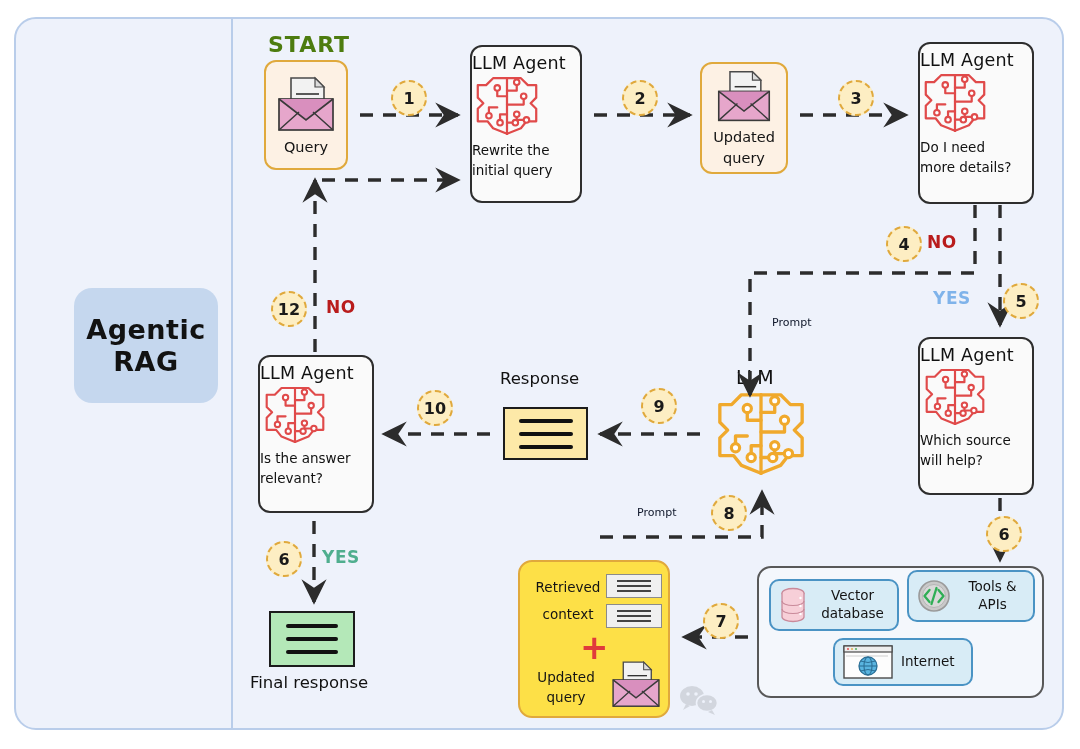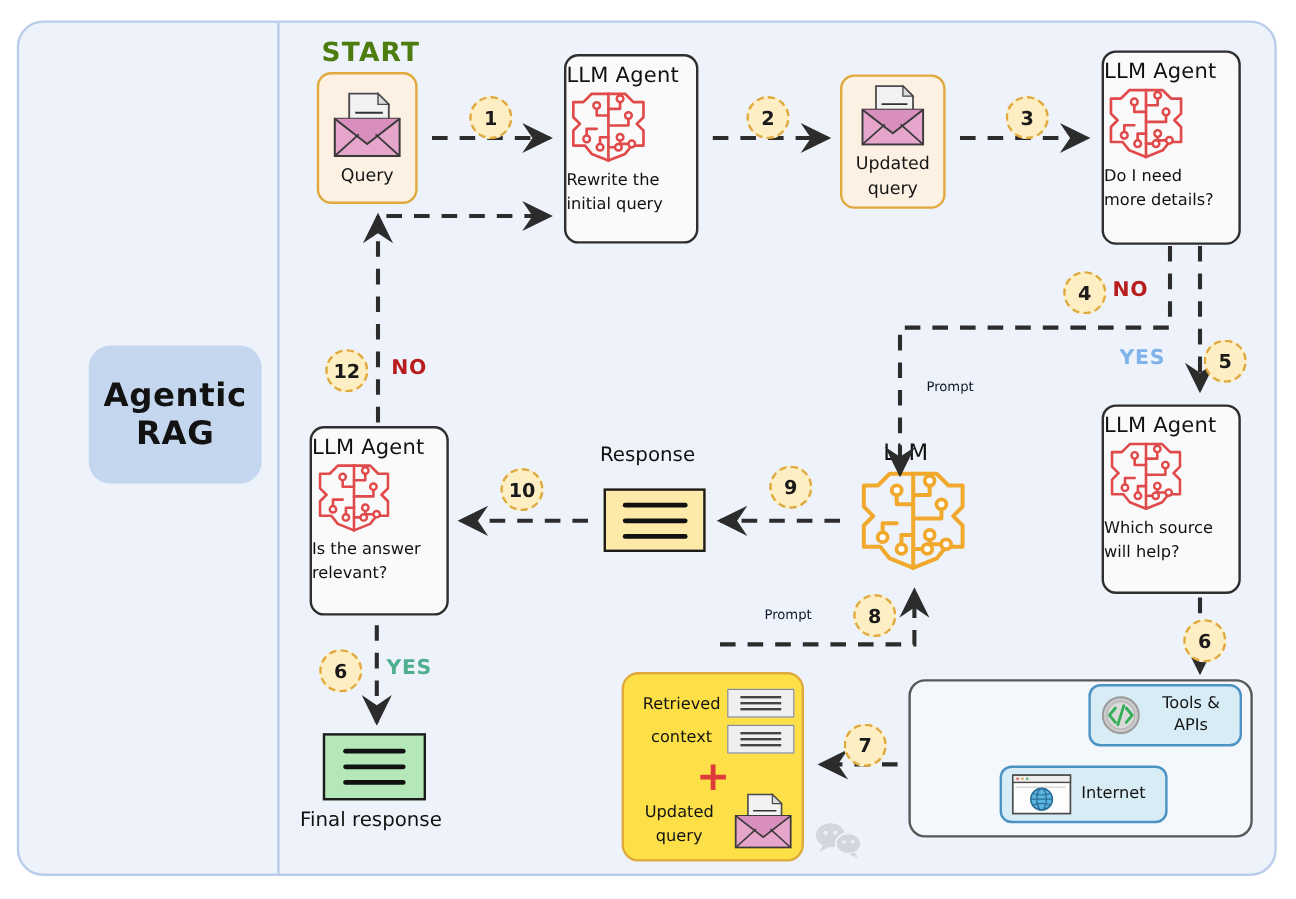--- a/index.html
+++ b/index.html
@@ -324,20 +324,35 @@
       <path d="M42 4 l9 9 h-9 z" fill="#dcdcdc" stroke="#4a4a4a" stroke-width="1.2"></path>
       <line x1="23" y1="20" x2="46" y2="20" stroke="#333" stroke-width="1.6"></line>
       <line x1="23" y1="26" x2="46" y2="26" stroke="#333" stroke-width="1.6"></line>
       <rect x="6" y="25" width="54" height="31" fill="#e6a6cb" stroke="#3a3a3a" stroke-width="1.7"></rect>
       <path d="M6 25 L33 46 L60 25" fill="#d98fbe" stroke="#3a3a3a" stroke-width="1.7"></path>
       <path d="M6 56 L26 38 M60 56 L40 38" stroke="#3a3a3a" stroke-width="1.5" fill="none"></path>
     </svg>
   </div>
 
   <div class="sources">
+    <div class="srcchip" style="left:10px;top:11px;width:130px;height:52px;">
+      <svg width="30" height="36" viewBox="0 0 30 36">
+        <ellipse cx="15" cy="6" rx="11" ry="4.5" fill="#f7cfd8" stroke="#c98a9a" stroke-width="1.3"></ellipse>
+        <path d="M4 6 v24 a11 4.5 0 0 0 22 0 v-24" fill="#f7cfd8" stroke="#c98a9a" stroke-width="1.3"></path>
+        <path d="M4 14 a11 4.5 0 0 0 22 0" fill="none" stroke="#c98a9a" stroke-width="1.1"></path>
+        <path d="M4 22 a11 4.5 0 0 0 22 0" fill="none" stroke="#c98a9a" stroke-width="1.1"></path>
+        <circle cx="22.5" cy="11" r="1.2" fill="#fff"></circle>
+          <circle cx="22.5" cy="19" r="1.2" fill="#fff"></circle>
+        <circle cx="22.5" cy="27" r="1.2" fill="#fff"></circle>
+      </svg>
+      <div class="txt">
+        <div>Vector</div>
+        <div>database</div>
+      </div>
+    </div>
 
     <div class="srcchip" style="left:148px;top:2px;width:128px;height:52px;">
       <svg width="36" height="36" viewBox="0 0 36 36">
         <circle cx="18" cy="18" r="15" fill="#c9c9c9" stroke="#9a9a9a" stroke-width="1.6"></circle>
         <circle cx="18" cy="18" r="11.5" fill="#d9d9d9" stroke="#b5b5b5" stroke-width="1"></circle>
         <path d="M13.5 12 L8.5 18 L13.5 24" fill="none" stroke="#2fae55" stroke-width="2.3" stroke-linecap="round" stroke-linejoin="round"></path>
         <path d="M22.5 12 L27.5 18 L22.5 24" fill="none" stroke="#2fae55" stroke-width="2.3" stroke-linecap="round" stroke-linejoin="round"></path>
         <path d="M20.5 10 L15.5 26" fill="none" stroke="#2fae55" stroke-width="2.3" stroke-linecap="round"></path>
       </svg>
       <div class="txt">

